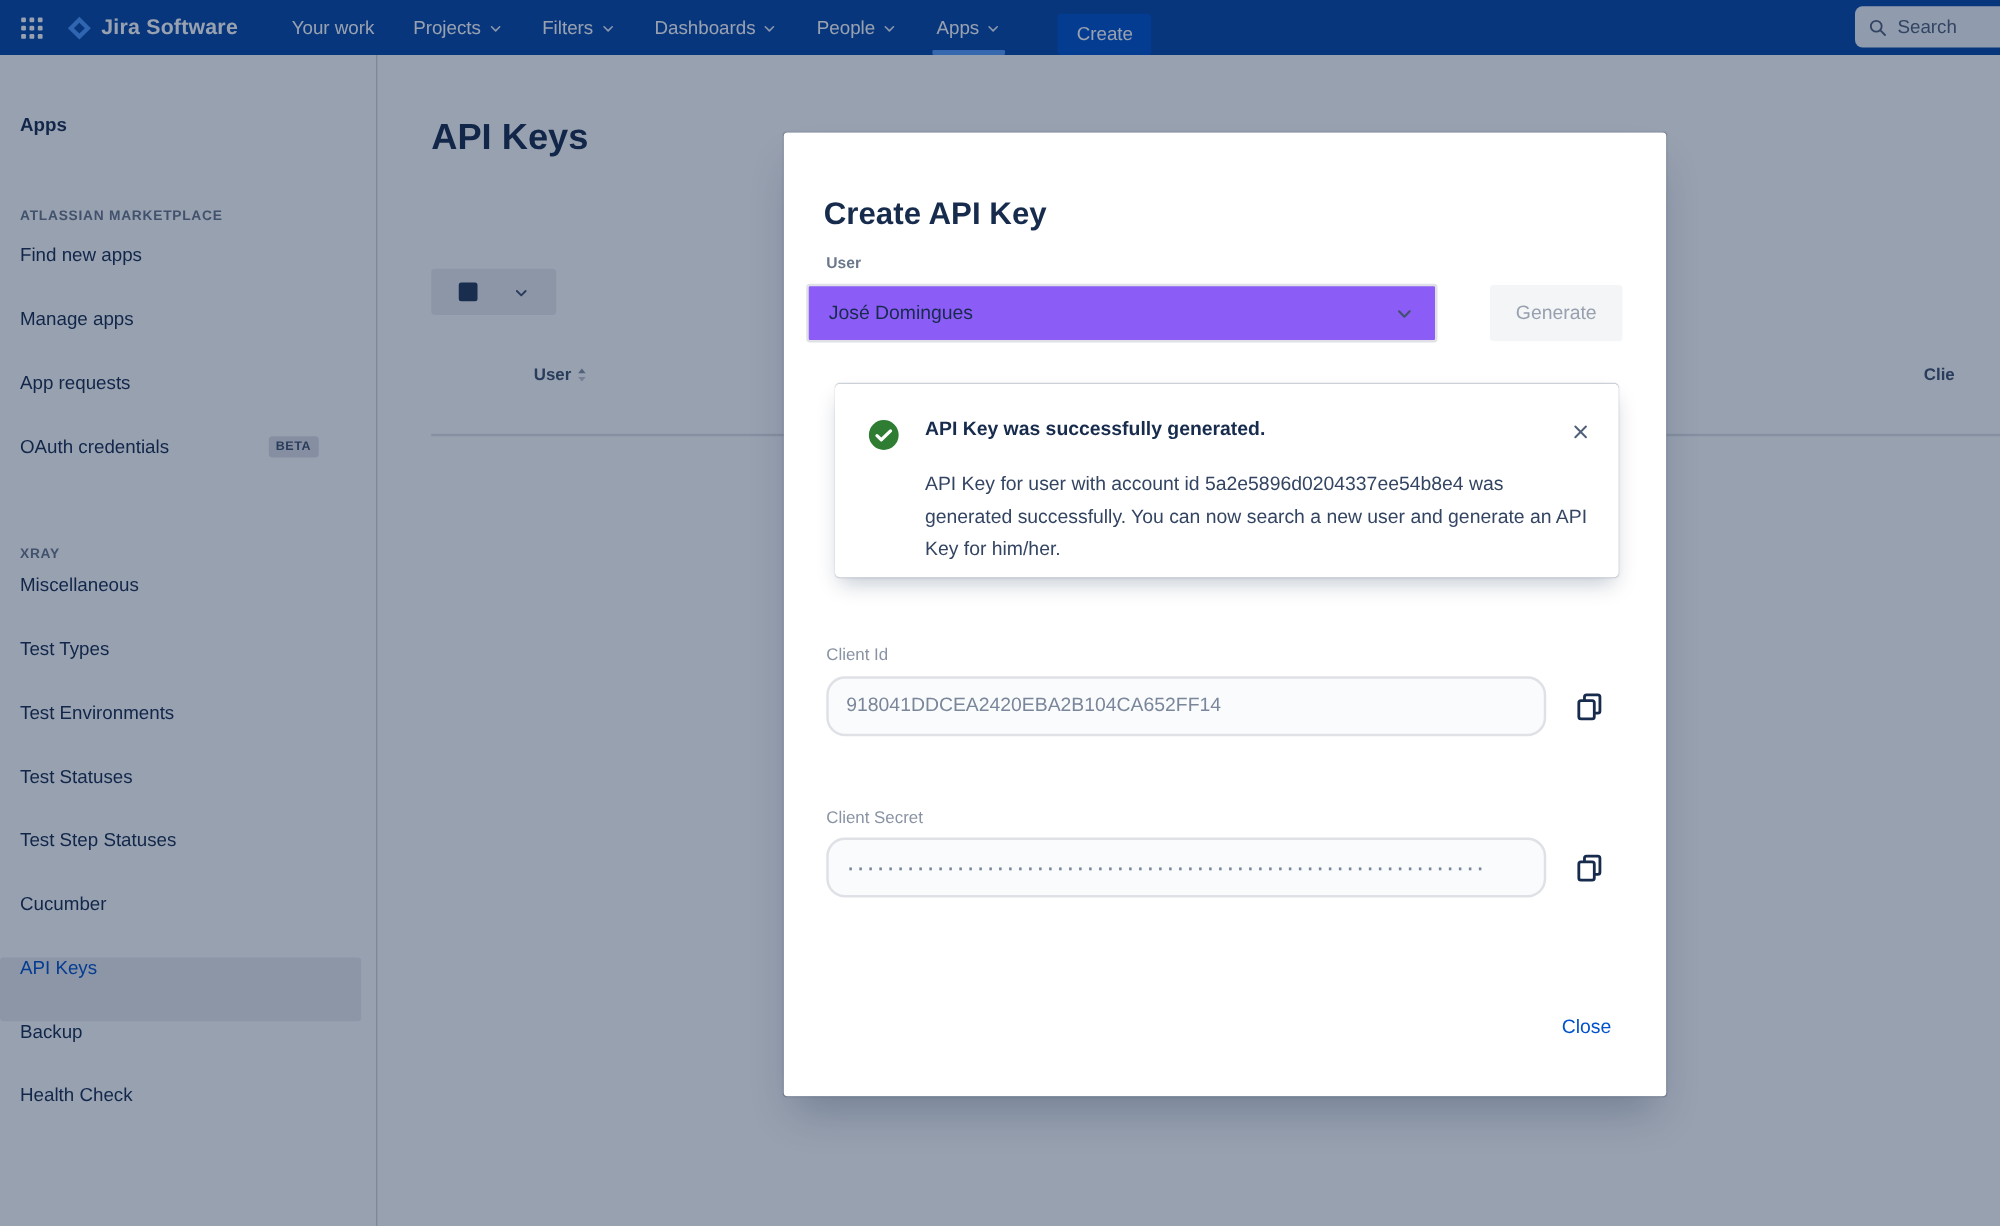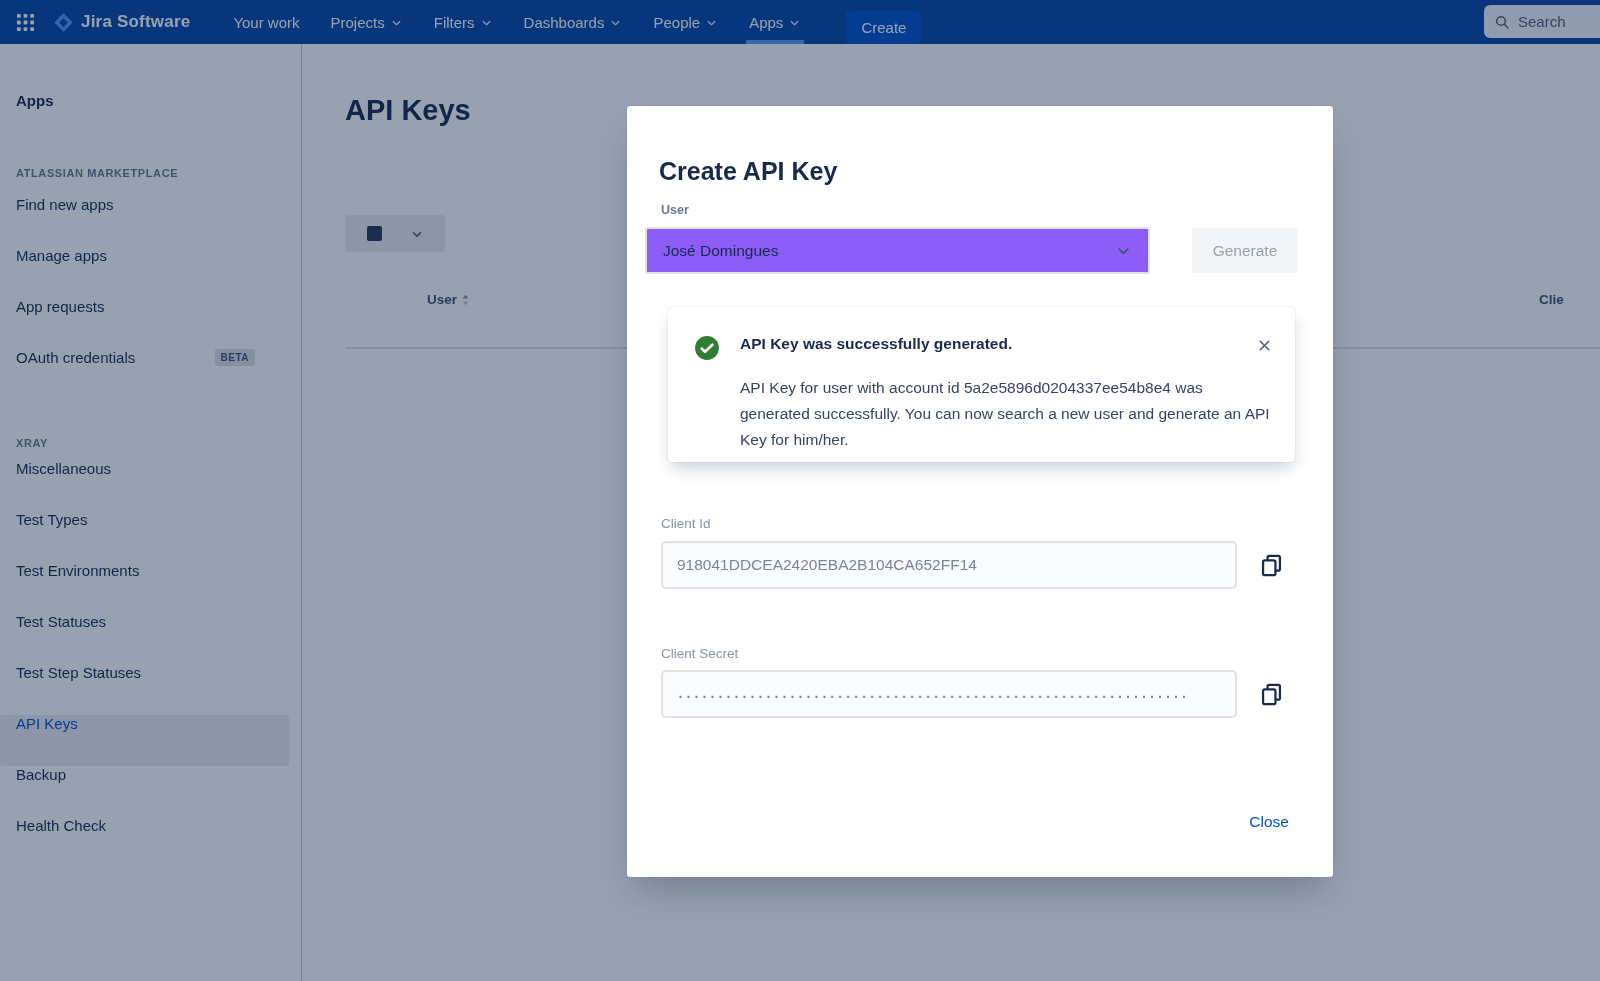--- a/index.html
+++ b/index.html
@@ -76,21 +76,21 @@
     align-items:flex-start;
     box-shadow:0 8px 16px -4px rgba(9,30,66,0.25),0 0 1px rgba(9,30,66,0.31);}
   .flag-text{margin-left:20px;width:540px;}
   .flag-title{font-size:15.5px;font-weight:700;color:var(--text);margin-bottom:22px;}
   .flag-body{font-size:15.5px;color:#344563;line-height:26px;}
   .flag-close{position:absolute;right:22px;top:30px;background:none;border:none;
     display:flex;cursor:pointer;padding:0;}
   .m-id-label{left:34px;top:410px;color:#8993A4;font-weight:400;font-size:13.5px;}
   .m-secret-label{left:34px;top:540px;color:#8993A4;font-weight:400;font-size:13.5px;}
   .m-input{position:absolute;left:34px;width:576px;height:48px;box-sizing:border-box;
-    background:var(--field-bg);border:2px solid var(--border);border-radius:5px;
+    background:var(--field-bg);border:2px solid var(--border);border-radius:15px;
     padding:0 14px;color:var(--placeholder);font-size:15.5px;font-family:inherit;}
   .m-input.id{top:435px;}
   .m-input.secret{top:564px;font-size:21px;letter-spacing:1px;padding-top:2px;}
   .copy-btn{position:absolute;left:626px;width:36px;height:36px;background:none;border:none;
     display:flex;align-items:center;justify-content:center;cursor:pointer;padding:0;}
   .copy-btn.id{top:441px;}
   .copy-btn.secret{top:570px;}
   .m-close{position:absolute;right:44px;top:707px;background:none;border:none;
     color:var(--accent);font-size:15.5px;font-weight:500;font-family:inherit;cursor:pointer;padding:0;}
 </style>
@@ -211,20 +211,23 @@
         </div>
       <div class="side-item">
           <span>Test Environments</span>
         </div>
       <div class="side-item">
           <span>Test Statuses</span>
         </div>
       <div class="side-item">
           <span>Test Step Statuses</span>
         </div>
+      <div class="side-item">
+          <span>Cucumber</span>
+        </div>
       <div class="side-item selected">
           <span>API Keys</span>
         </div>
       <div class="side-item">
           <span>Backup</span>
         </div>
       <div class="side-item">
           <span>Health Check</span>
         </div>
     </div>

